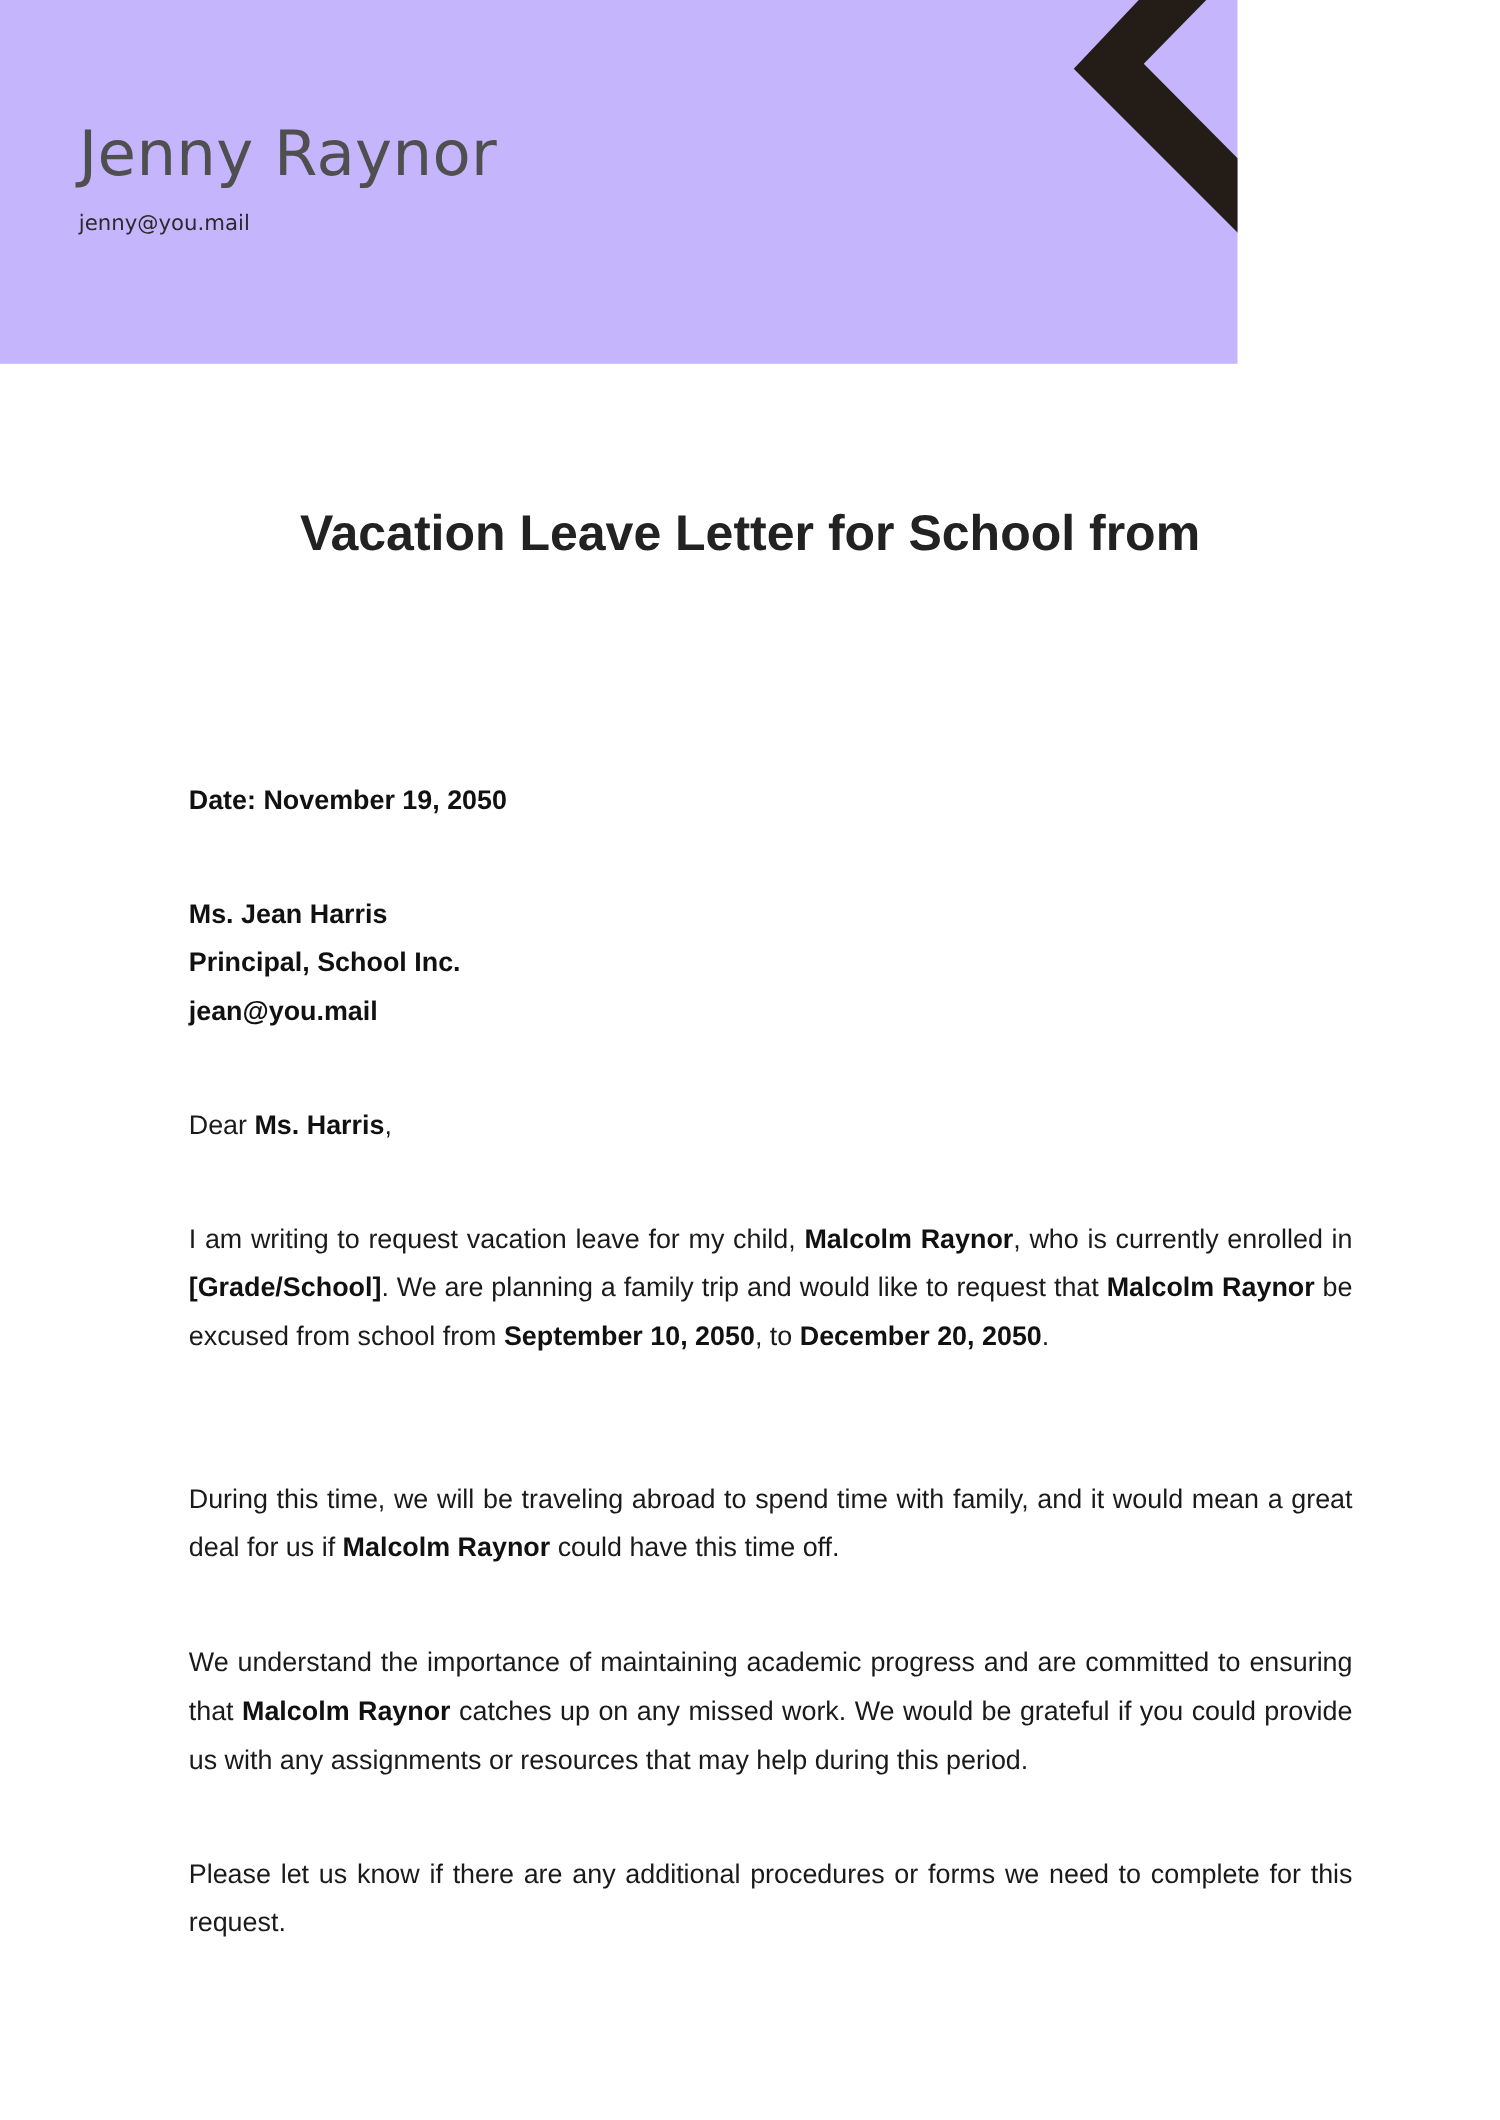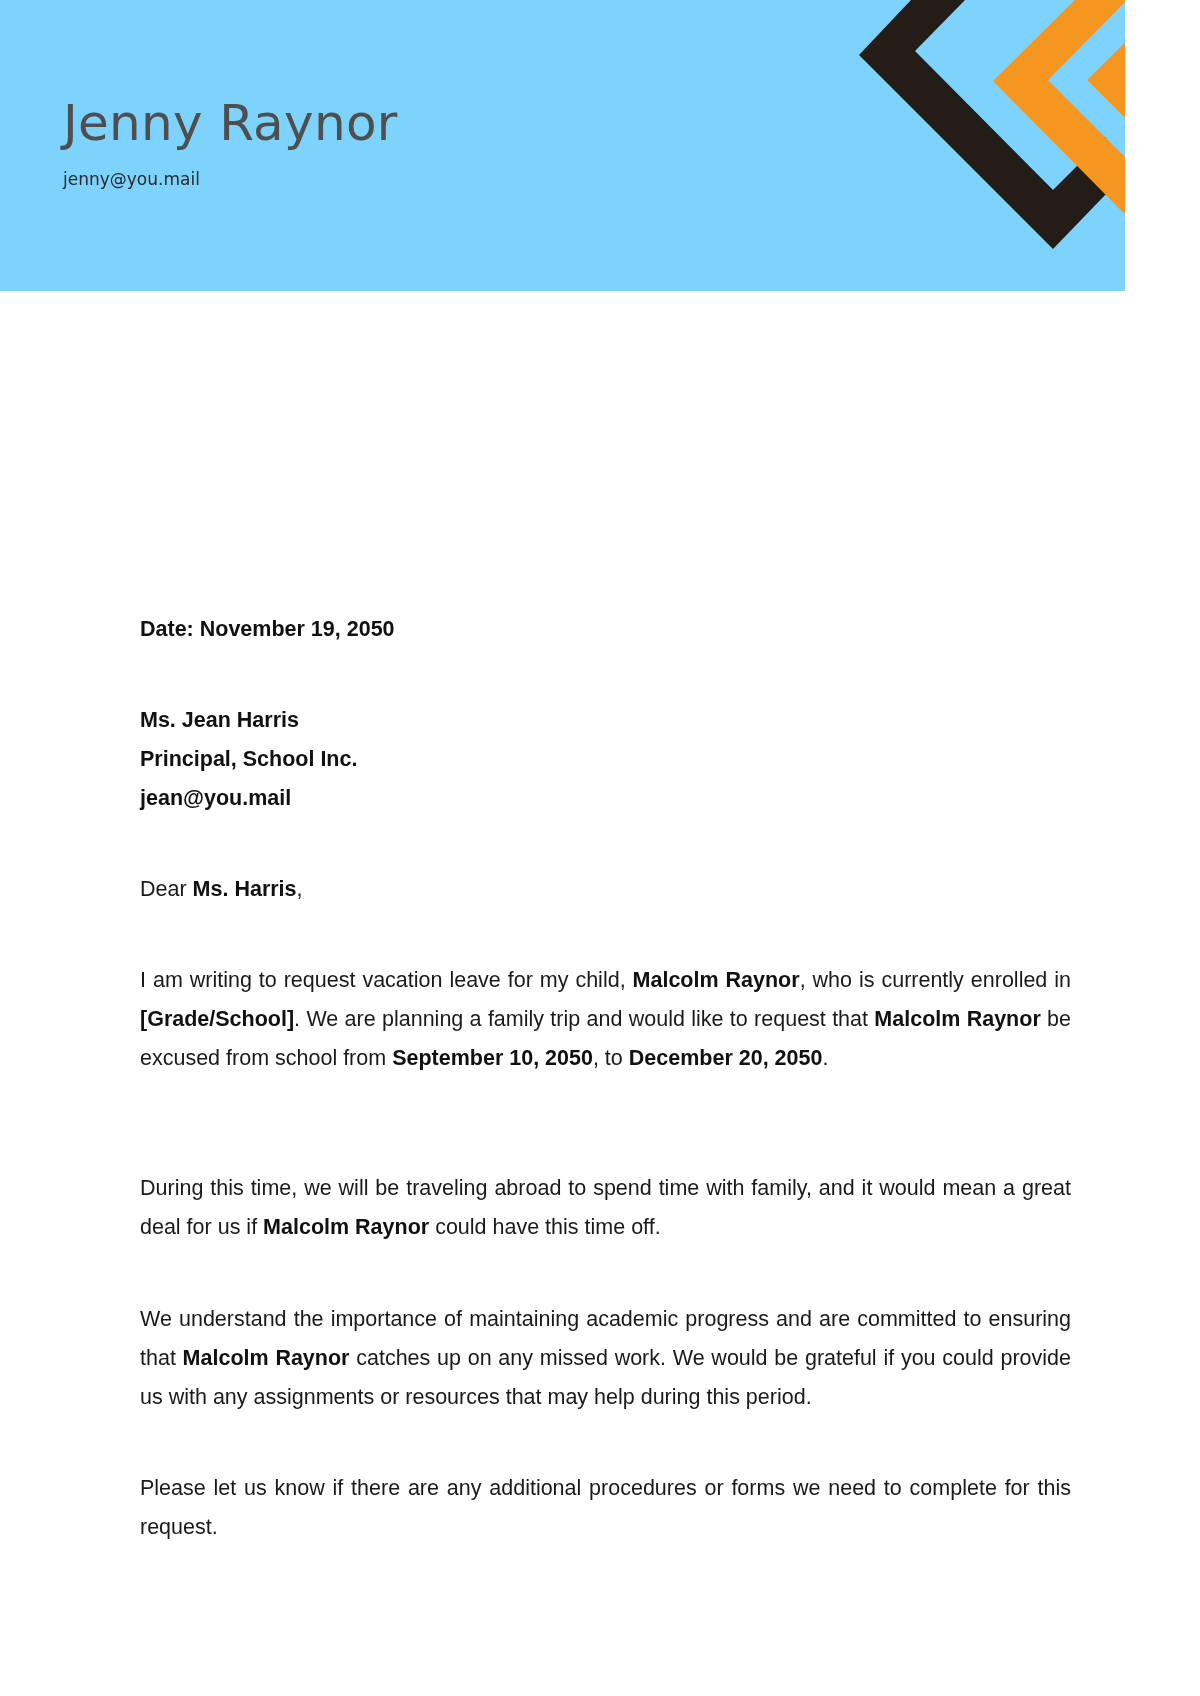--- a/index.html
+++ b/index.html
@@ -2,22 +2,22 @@
 <html><head>
   <meta charset="utf-8">
   <style>
     html, body { margin: 0; padding: 0; }
     body {
       width: 1200px; height: 1696px; position: relative; overflow: hidden;
       background: #ffffff; color: #1f1f1f;
       font-family: "Liberation Sans", "DejaVu Sans", sans-serif;
     }
     .header {
-      position: absolute; left: 0; top: 0; width: 1125px; height: 291px;
-      background: #7dd3fc; overflow: hidden;
+      position: absolute; left: 0; top: 0; width: 990px; height: 291px;
+      background: #c4b5fd; overflow: hidden;
     }
     .header svg { position: absolute; left: 0; top: 0; }
     .sender-name {
       position: absolute; left: 63px; top: 94px;
       font-size: 50px; font-weight: 400; color: #4f4f4f; letter-spacing: 0.3px;
       font-family: "DejaVu Sans", sans-serif;
     }
     .sender-email {
       position: absolute; left: 63px; top: 169px;
       font-size: 17px; color: #2a2a2a;
@@ -25,41 +25,42 @@
     }
     .title {
       position: absolute; left: 130px; width: 940px; top: 400px;
       text-align: center; font-size: 40px; font-weight: 700; line-height: 55px;
       color: #222222;
     }
     .content {
       position: absolute; left: 136px; width: 931px; top: 0;
       font-size: 21.5px; line-height: 39px; color: #1a1a1a;
     }
-    .content p { margin: 4px; position: absolute; left: 0; width: 931px; text-align: justify; }
+    .content p { margin: 15px; position: absolute; left: 0; width: 931px; text-align: justify; }
     .content p.left { text-align: left; }
     b { font-weight: 700; color: #111; }
   </style>
 </head>
 <body>
 
 <div class="header">
   <svg width="1200" height="291" viewBox="0 0 1200 291">
 
     <polygon points="911,0 965,0 915,51 1053,190 1106,137 1107,193 1053,249 859,55" fill="#231c17"></polygon>
 
     <polygon points="1075,0 1127,0 1048,80 1200,232 1200,290 993,81" fill="#f59621"></polygon>
 
     <polygon points="1168,0 1200,0 1200,193 1087,80" fill="#f59621"></polygon>
   </svg>
   <div class="sender-name">Jenny Raynor</div>
   <div class="sender-email">jenny@you.mail</div>
 </div>
 
 <div class="title">
+  <div>Vacation Leave Letter for School from</div>
 </div>
 
 <div class="content">
   <p class="left" style="top:606px;"><b>Date: November 19, 2050</b></p>
 
   <p class="left" style="top:697px;"><b>Ms. Jean Harris</b></p>
   <p class="left" style="top:736px;"><b>Principal, School Inc.</b></p>
   <p class="left" style="top:775px;"><b>jean@you.mail</b></p>
 
   <p class="left" style="top:866px;"><span>Dear </span><b>Ms. Harris</b><span>,</span></p>

